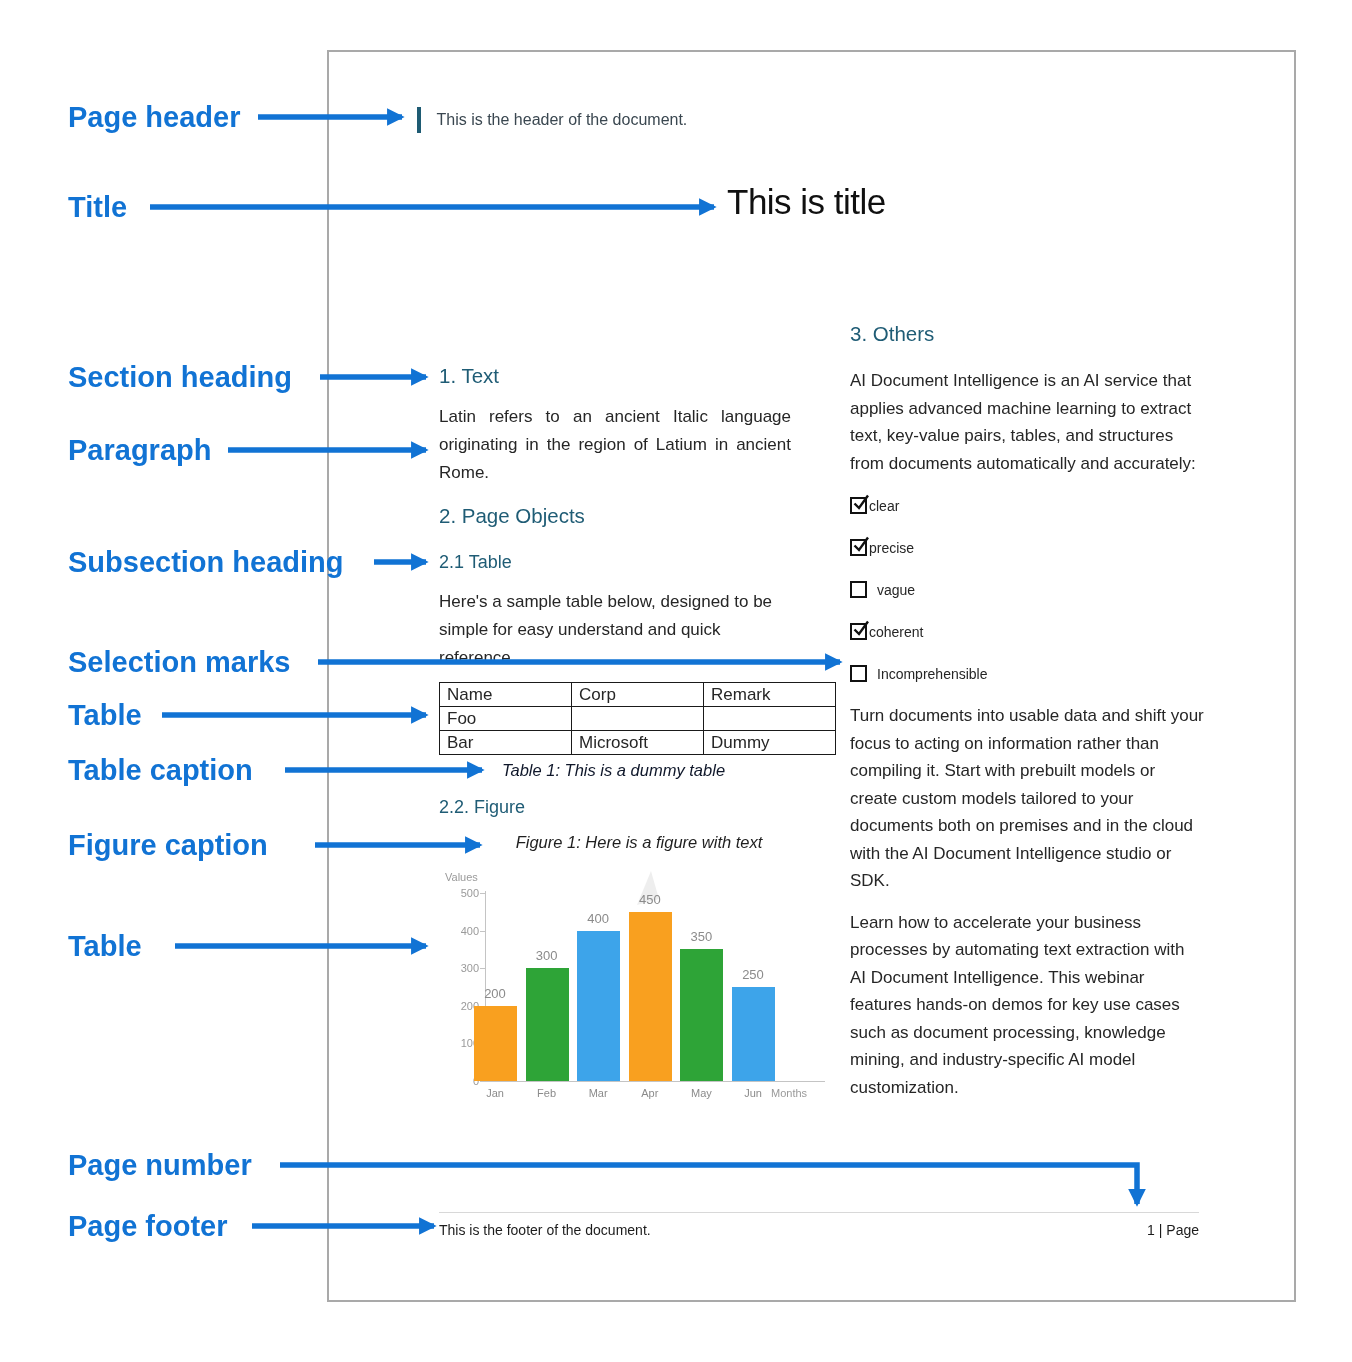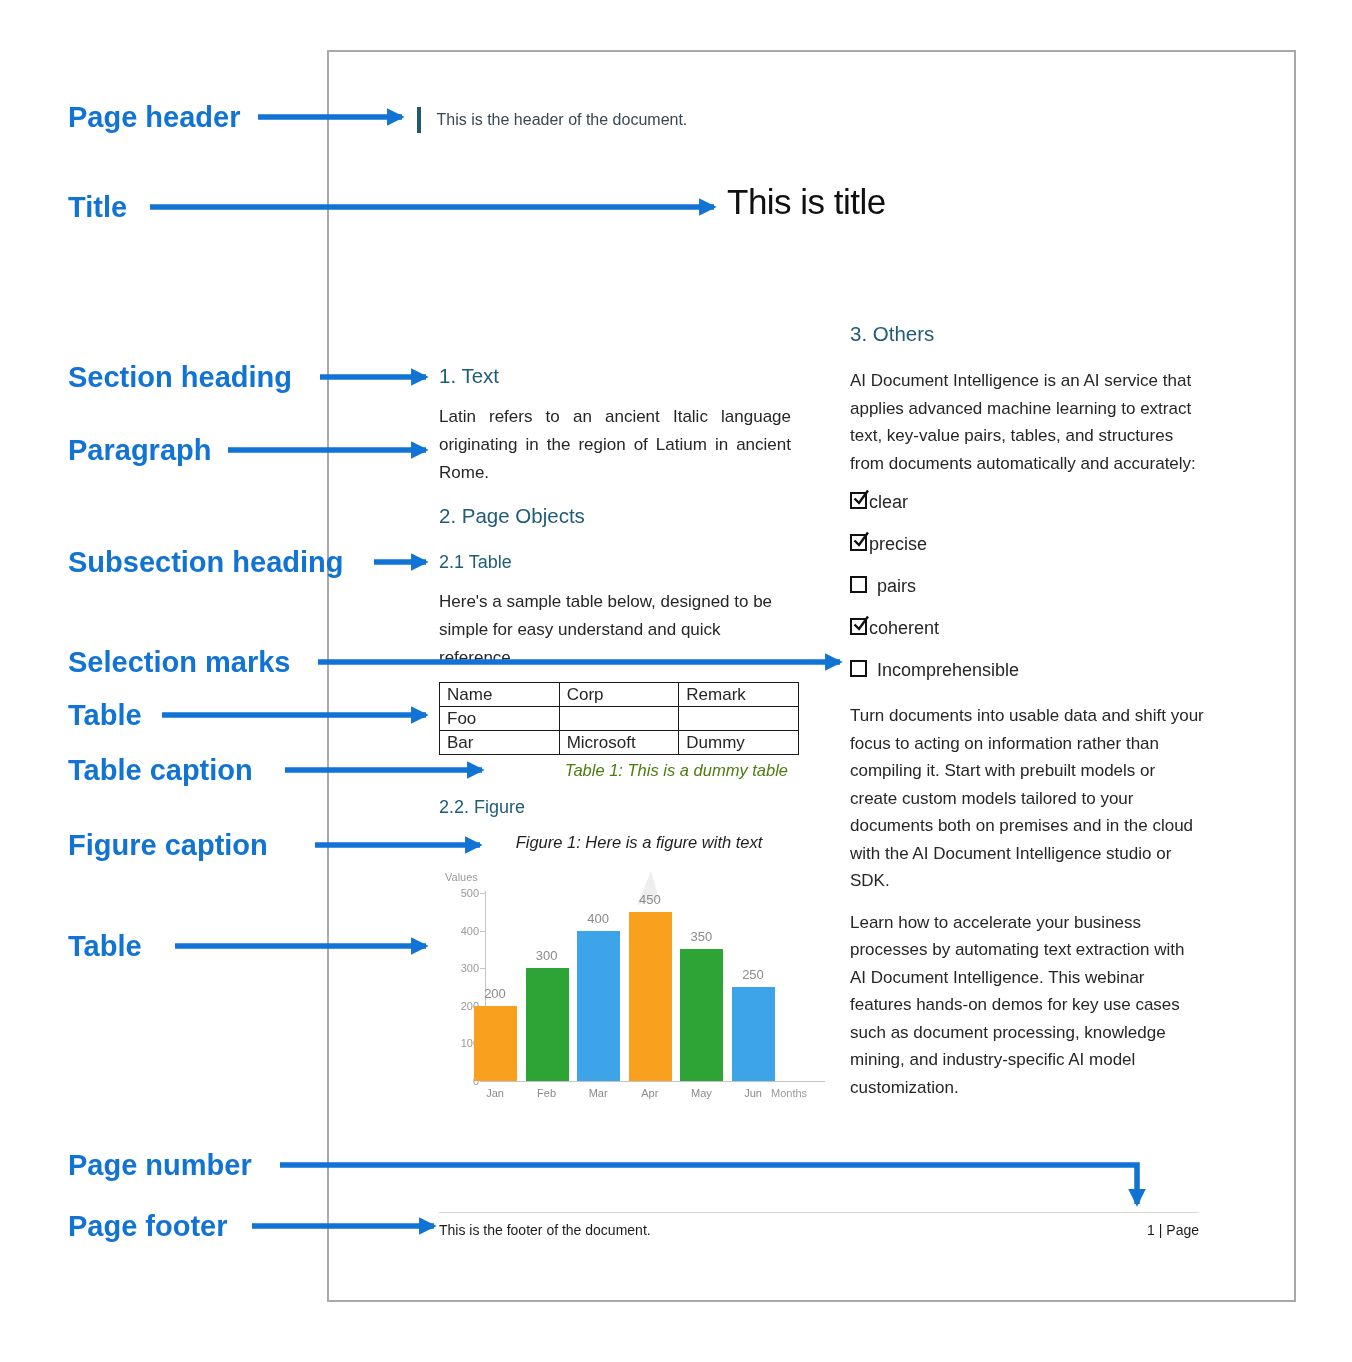--- a/index.html
+++ b/index.html
@@ -34,30 +34,30 @@
   .h-sub{font-size:18px;font-weight:400;color:var(--heading);margin:0 0 15px 0;line-height:21px;}
   .h-sub22{margin-bottom:14px;}
 
   .para{font-size:17px;line-height:28px;margin:0 0 17px 0;}
   .just{text-align:justify;}
   .para2{margin-bottom:10px;}
   .rpara{font-size:17px;line-height:27.5px;margin:0 0 15px 0;}
   .rpara2{margin-bottom:14px;}
   .rpara3{margin-bottom:0;}
 
-  table.doc-table{border-collapse:collapse;table-layout:fixed;width:360px;margin:0 0 5px 0;}
+  table.doc-table{border-collapse:collapse;table-layout:fixed;width:397px;margin:0 0 5px 0;}
   table.doc-table td{border:1.5px solid #1a1a1a;font-size:17px;padding:0 7px;height:24px;
                      overflow:hidden;white-space:nowrap;}
-  .tcap{width:349px;text-align:right;font-style:italic;font-size:16.5px;color:#4d7c0f;
+  .tcap{width:349px;text-align:center;font-style:italic;font-size:16.5px;color:#0f172a;
         margin:0 0 17px 0;line-height:20px;}
   .fcap{width:400px;text-align:center;font-style:italic;font-size:16.5px;color:#1f1f1f;
         margin:0 0 17px 0;line-height:20px;}
 
   
-  .cbrow{display:flex;align-items:flex-start;height:22px;margin-bottom:20px;font-size:18px;}
+  .cbrow{display:flex;align-items:flex-end;height:22px;margin-bottom:20px;font-size:14px;}
   .cb{width:17px;height:17px;border:2px solid #111;display:inline-block;position:relative;flex:none;}
   .cb svg{position:absolute;left:-1px;top:-6px;width:20px;height:20px;fill:none;stroke:#111;
           stroke-width:2.4;}
   .cbrow.checked .cblabel{margin-left:2px;}
   .cbrow.unchecked .cblabel{margin-left:10px;}
 
   
   .footer{position:absolute;left:110px;top:1160px;width:760px;}
   .rule{border-top:1.5px solid #d8d8d8;margin-bottom:9px;}
   .frow{display:flex;justify-content:space-between;font-size:14px;color:#1c1c1c;}
@@ -215,21 +215,21 @@
           <div class="cbrow checked">
             <span class="cb">
               <svg viewBox="0 0 20 20">
                 <polyline points="3.5,10.5 8,15 17,2.5"></polyline>
               </svg>
             </span>
             <span class="cblabel">precise</span>
           </div>
           <div class="cbrow unchecked">
             <span class="cb"></span>
-            <span class="cblabel">pairs</span>
+            <span class="cblabel">vague</span>
           </div>
           <div class="cbrow checked">
             <span class="cb">
               <svg viewBox="0 0 20 20">
                 <polyline points="3.5,10.5 8,15 17,2.5"></polyline>
               </svg>
             </span>
             <span class="cblabel">coherent</span>
           </div>
           <div class="cbrow unchecked">

